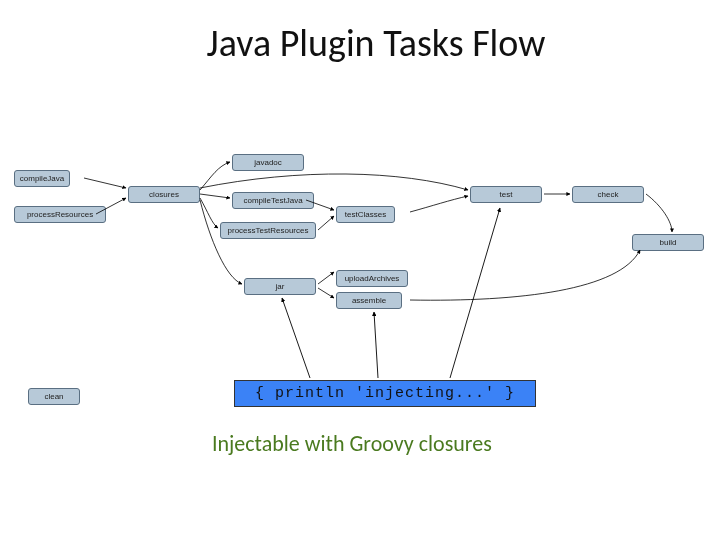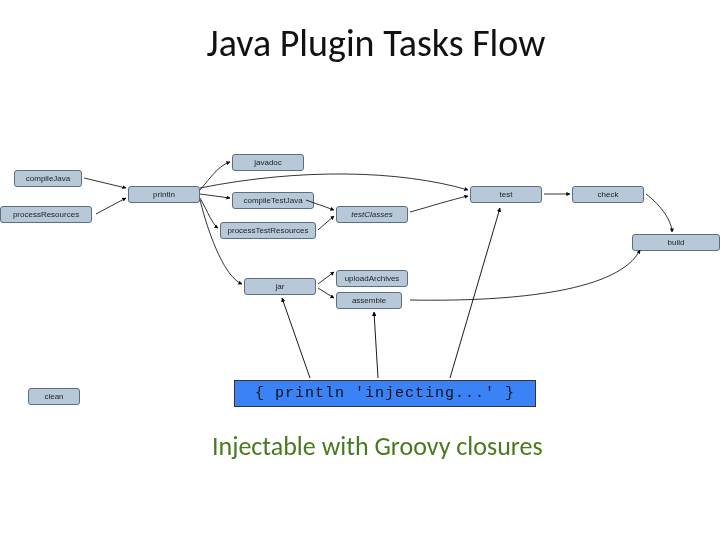--- a/index.html
+++ b/index.html
@@ -53,47 +53,47 @@
     font-size: 15px;
     letter-spacing: 1px;
     text-align: center;
     padding: 4px 8px;
     color: #111;
   }
   .subtitle {
     position: absolute;
     left: 212px;
     top: 430px;
-    font-size: 26px;
+    font-size: 22px;
     color: #4a7a1f;
   }
   svg.edges {
     position: absolute;
     left: 0; top: 0;
     width: 728px;
     height: 546px;
     pointer-events: none;
   }
 </style>
 </head>
 <body>
 
 <div class="title">Java Plugin Tasks Flow</div>
 
 <div class="diagram">
-  <div class="node" style="left:14px;  top:20px;  width:68px;">compileJava</div>
-  <div class="node" style="left:0;   top:56px;  width:92px;">processResources</div>
-  <div class="node" style="left:128px; top:36px;  width:72px;">println</div>
+  <div class="node" style="left:14px;  top:20px;  width:56px;">compileJava</div>
+  <div class="node" style="left:14px;   top:56px;  width:92px;">processResources</div>
+  <div class="node" style="left:128px; top:36px;  width:72px;">closures</div>
   <div class="node" style="left:232px; top:4px;   width:72px;">javadoc</div>
   <div class="node" style="left:232px; top:42px;  width:82px;">compileTestJava</div>
   <div class="node" style="left:220px; top:72px;  width:96px;text-align:center;">processTestResources</div>
-  <div class="node" style="left:336px; top:56px;  width:72px;font-style:italic;">testClasses</div>
+  <div class="node" style="left:336px; top:56px;  width:59px;">testClasses</div>
   <div class="node" style="left:470px; top:36px;  width:72px;">test</div>
   <div class="node" style="left:572px; top:36px;  width:72px;">check</div>
-  <div class="node" style="left:632px; top:84px;  width:88px;">build</div>
+  <div class="node" style="left:632px; top:84px;  width:72px;">build</div>
   <div class="node" style="left:244px; top:128px; width:72px;">jar</div>
   <div class="node" style="left:336px; top:112px; width:72px;margin-top:8px;">uploadArchives</div>
   <div class="node" style="left:336px; top:142px; width:66px;">assemble</div>
   <div class="node" style="left:28px;  top:190px; width:52px;margin-top:48px;">clean</div>
 </div>
 
 <div class="codebox">{ println 'injecting...' }</div>
 <div class="subtitle">Injectable with Groovy closures</div>
 
 <svg class="edges">

